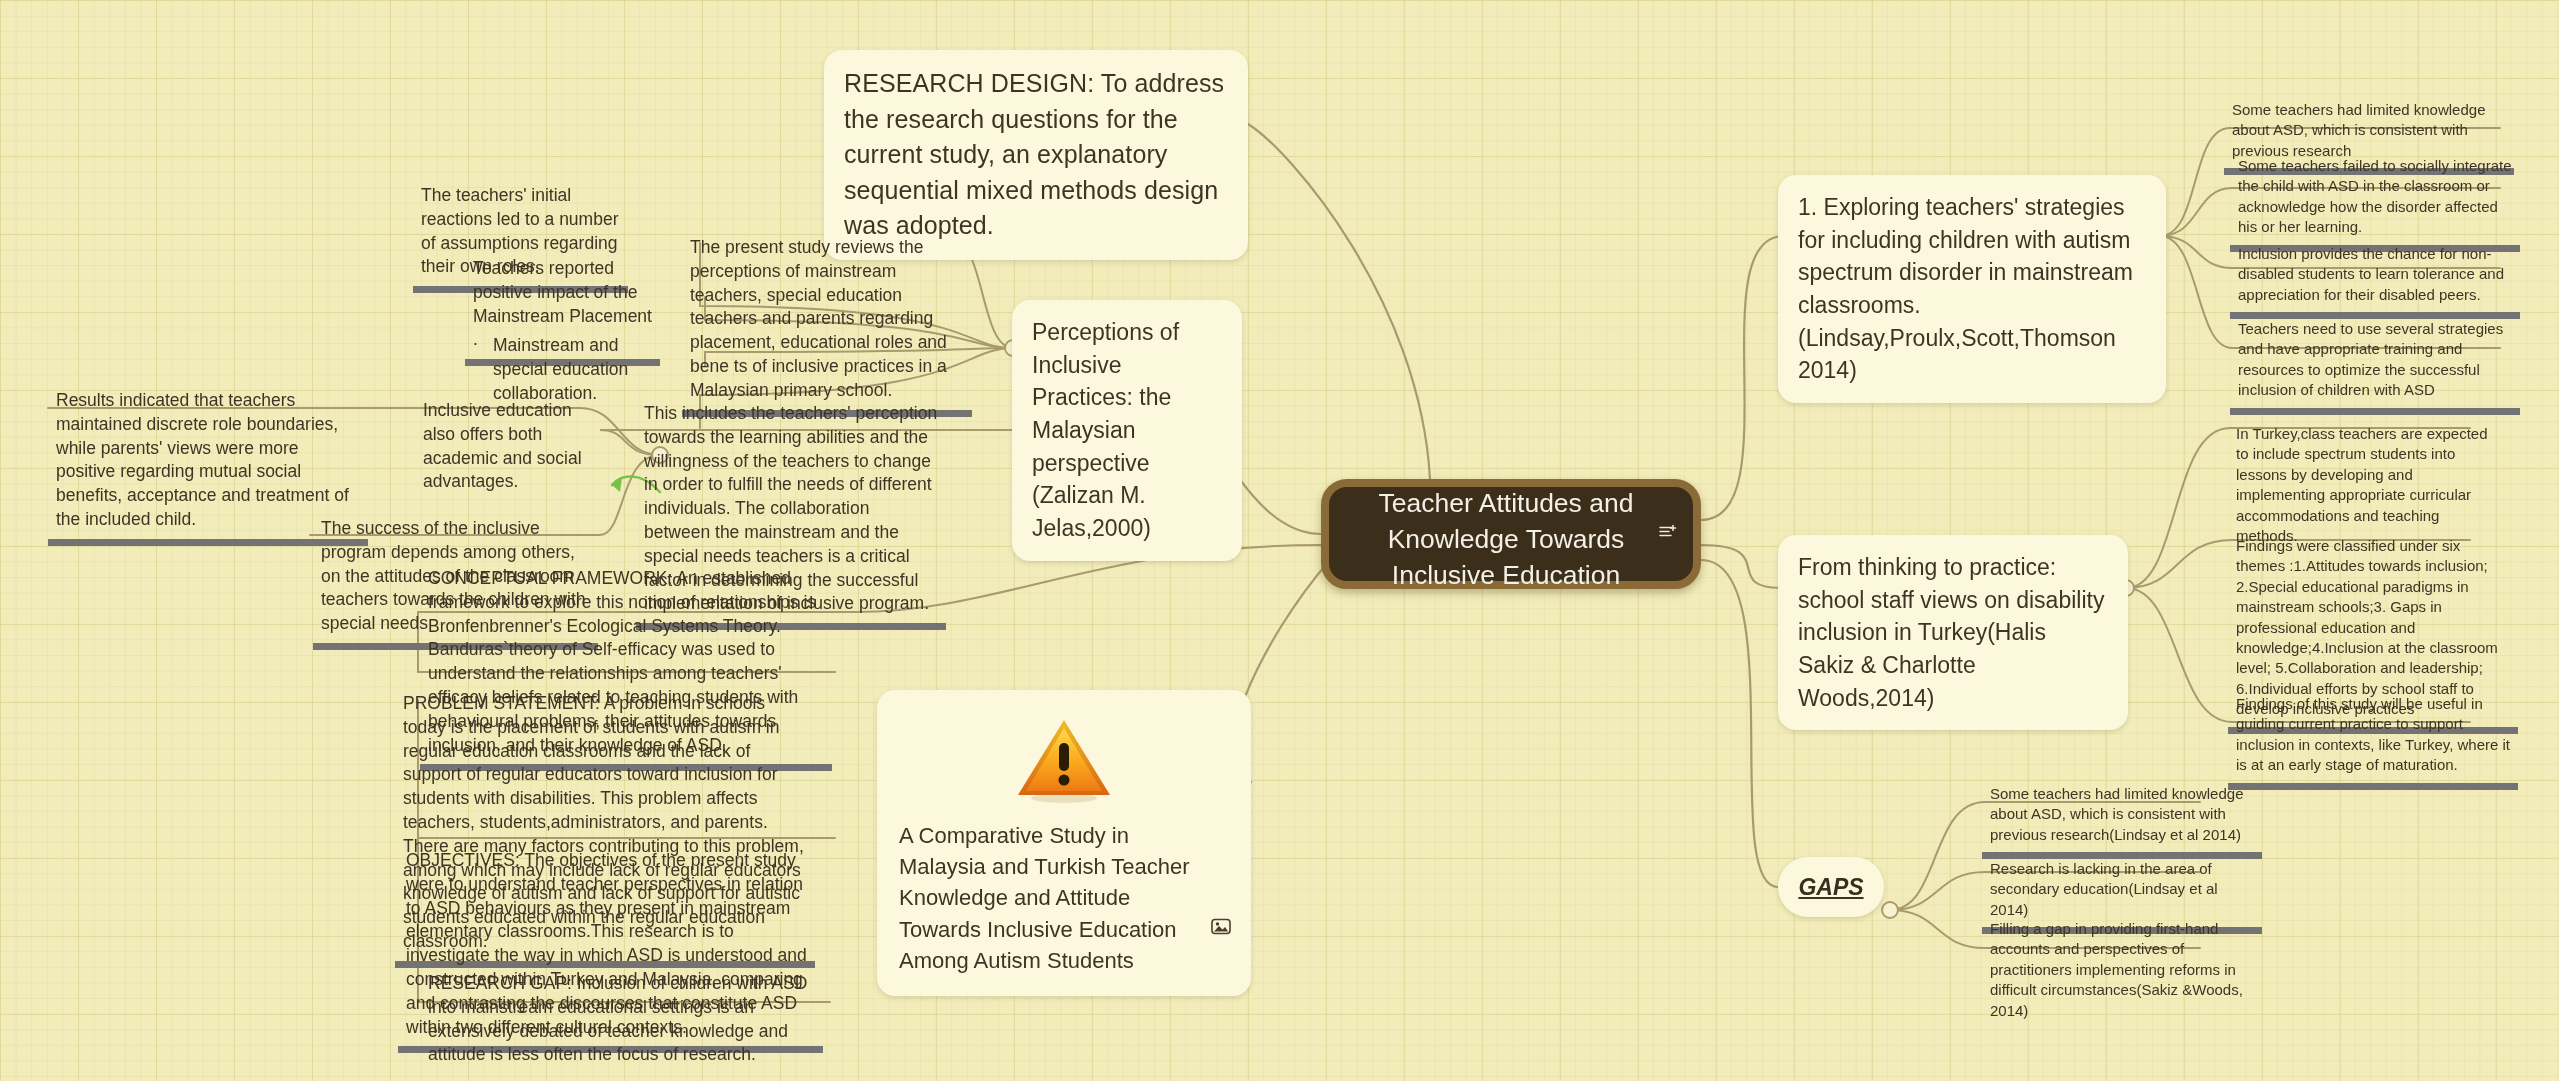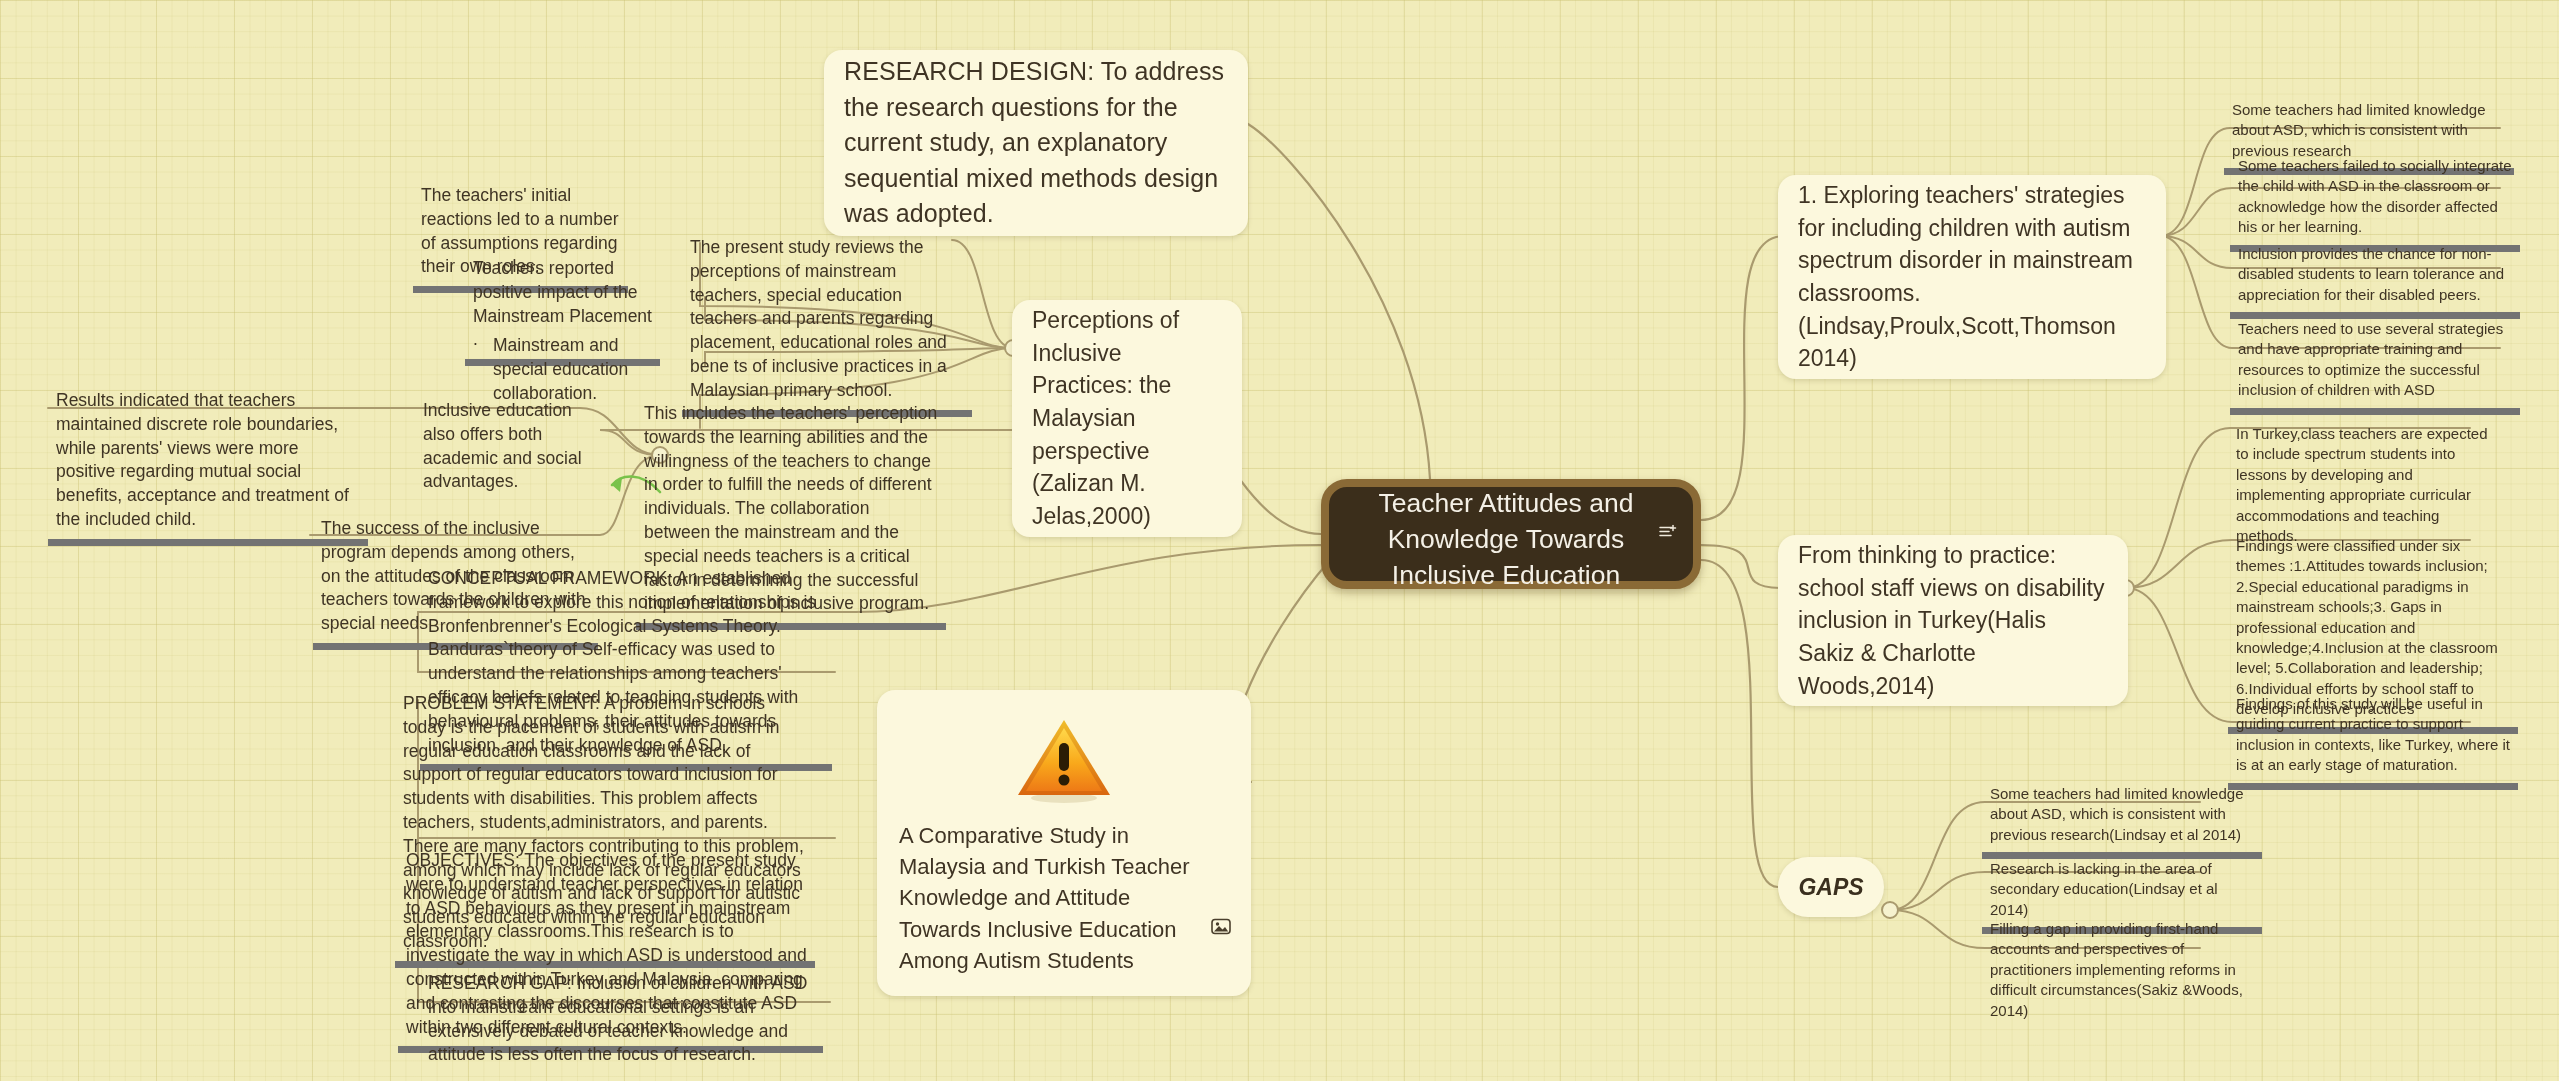--- a/index.html
+++ b/index.html
@@ -28,21 +28,21 @@
   #wires{ position:absolute; inset:0; pointer-events:none; }
 
   
   .node{ position:absolute; }
 
   
   .bubble{
     background:#fcf8dd;
     border-radius:18px;
     box-shadow:0 2px 5px rgba(120,110,60,0.22);
-    padding:4px 20px;
+    padding:16px 20px;
     line-height:1.42;
   }
   
   .ul{
     border-bottom:7px solid #737373;
     padding:4px 8px 7px 8px;
     line-height:1.36;
   }
   .plain{ padding:4px 8px 7px 8px; line-height:1.36; }
 
@@ -80,20 +80,21 @@
   #imgnode .imgicon{
     position:absolute; right:20px; bottom:58px;
     font-size:19px; color:#4a3f2c; line-height:1;
   }
 
   
   #gaps{
     left:1778px; top:857px; width:106px; height:60px;
     display:flex; align-items:center; justify-content:center;
     border-radius:30px;
+    text-decoration:underline;
   }
   #gaps span{ font-size:23px; font-weight:bold; font-style:italic; color:#3a2f1e; }
 </style>
 </head>
 <body>
 
 <div id="canvas"></div>
 
 <svg id="wires" viewBox="0 0 2559 1081" width="2559" height="1081">
   <g fill="none" stroke="#a99a6e" stroke-width="2.2" stroke-linecap="round">

